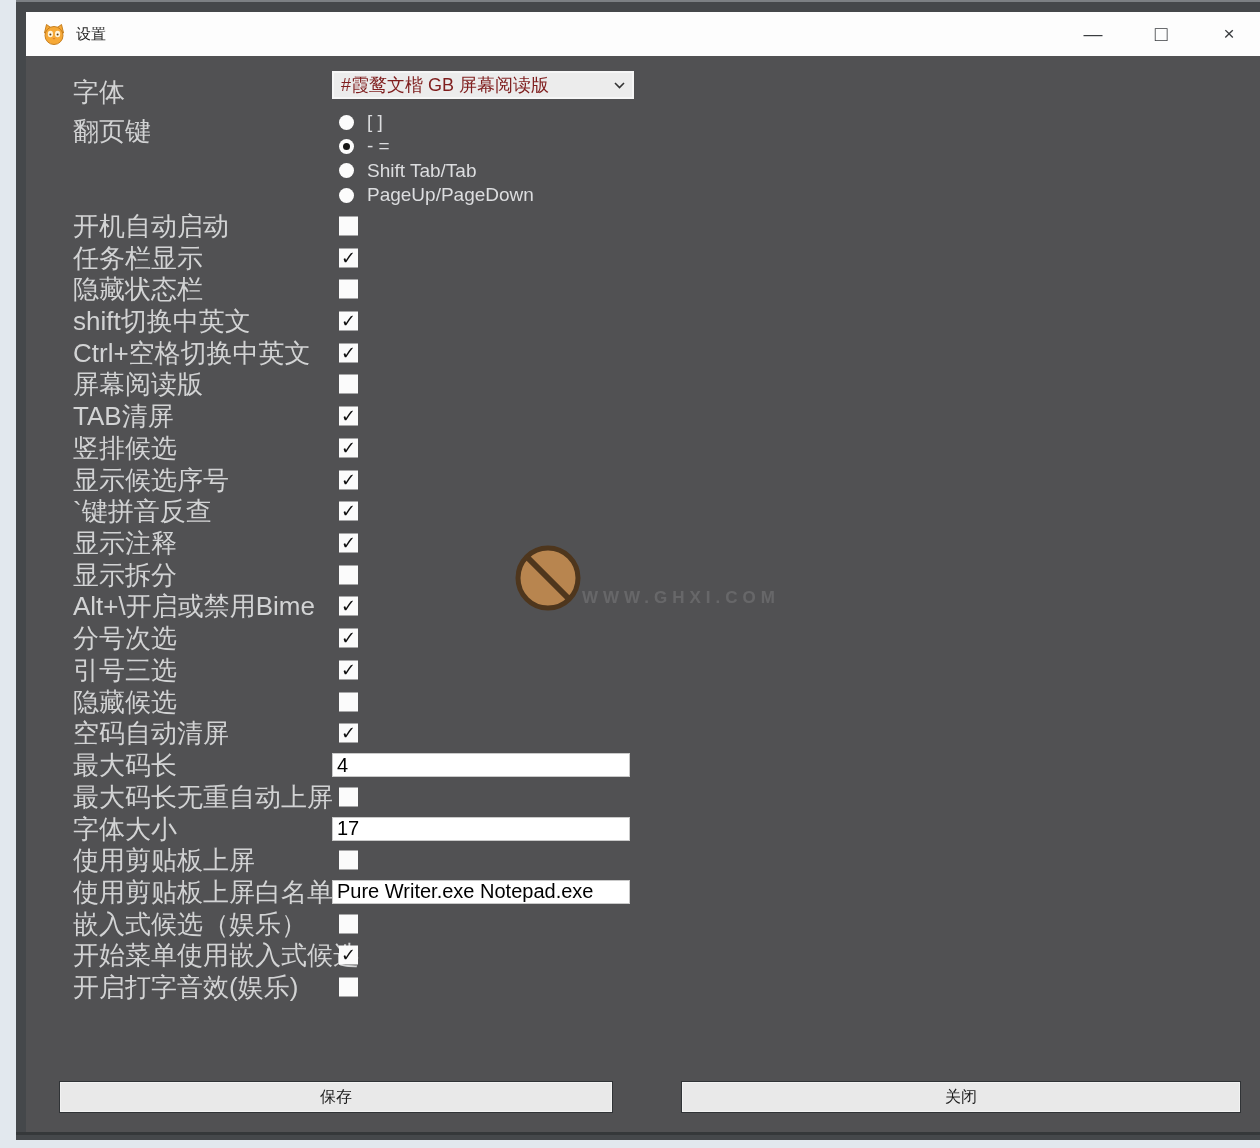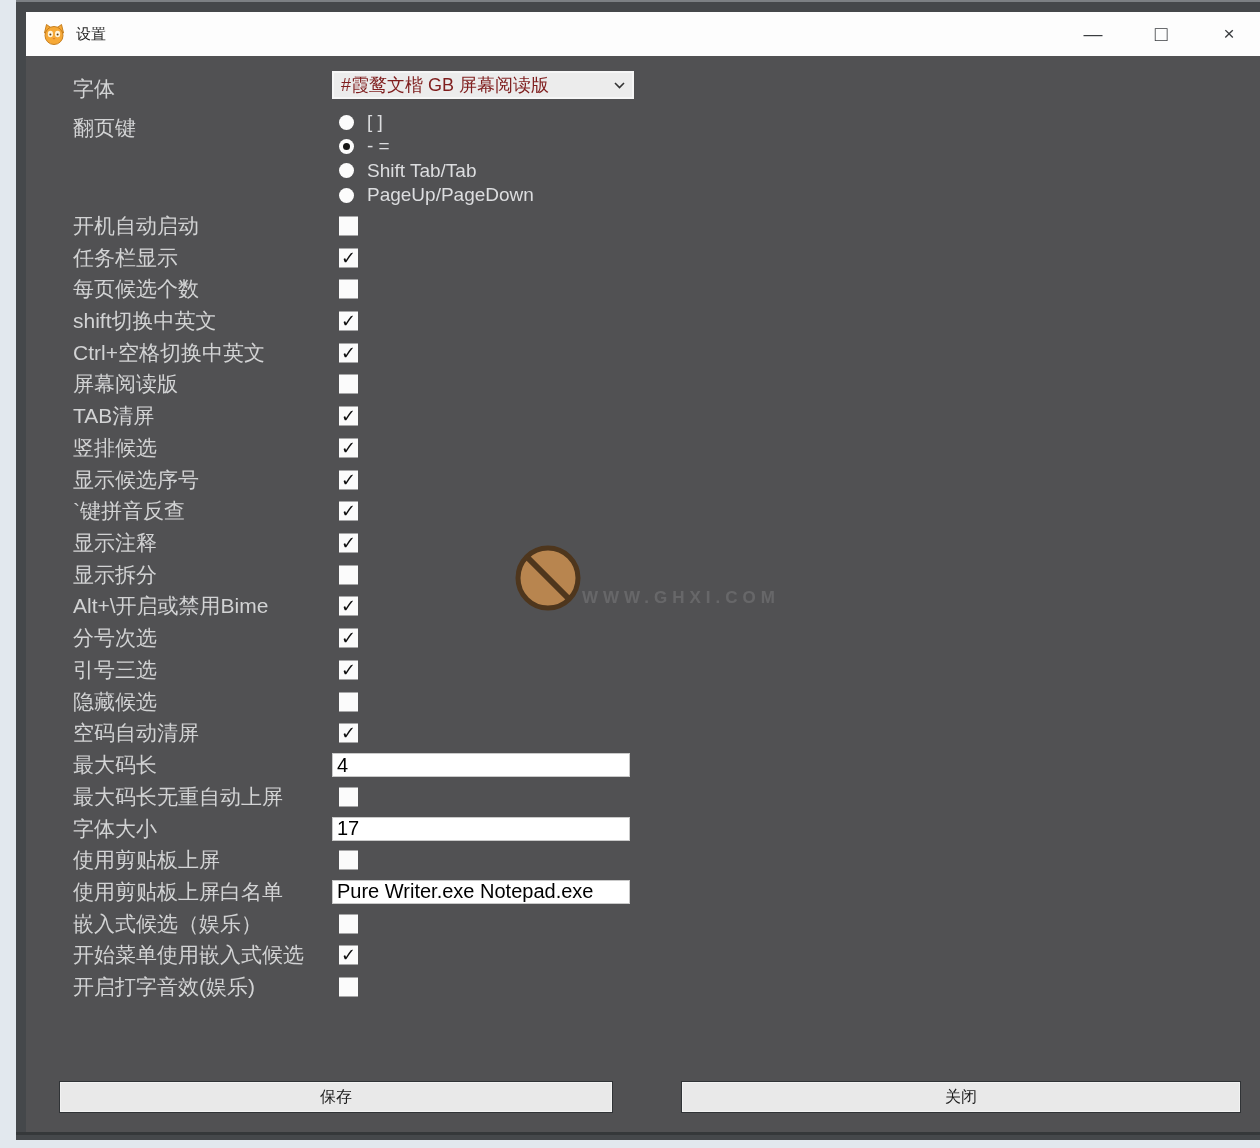--- a/index.html
+++ b/index.html
@@ -8,21 +8,21 @@
   .titlebar{position:absolute;left:10px;top:10px;width:1240px;height:44px;background:#fdfdfd;display:flex;align-items:center;}
   .app-icon{margin-left:16px;width:24px;height:24px;flex:0 0 auto;}
   .app-title{margin-left:10px;font-size:15px;color:#1f1f1f;}
   .controls{margin-left:auto;margin-right:14px;display:flex;align-items:center;height:100%;}
   .ctrl{width:46px;height:100%;margin-left:22px;display:flex;align-items:center;justify-content:center;
     font-size:19px;color:#3a3d40;cursor:default;}
   .ctrl.max{font-size:21px;}
   .client{position:absolute;left:10px;top:54px;width:1240px;height:1078px;background:#515153;}
   .frame-line{position:absolute;left:0;top:1130px;width:1260px;height:3px;background:#35383a;}
 
-  .row-label{font-size:21px;color:#d2d3d4;white-space:nowrap;}
+  .row-label{font-size:26px;color:#d2d3d4;white-space:nowrap;}
   .label-font{position:absolute;left:47px;top:19px;}
   .label-pager{position:absolute;left:47px;top:58px;}
 
   .dropdown{position:absolute;left:306px;top:15px;width:284px;height:24px;background:#ececec;
     border:2px solid #f6f6f6;display:flex;align-items:center;padding:0 7px;}
   .dropdown-value{font-size:18px;color:#7f1d1d;white-space:nowrap;}
   .chevron{margin-left:auto;flex:0 0 auto;}
 
   .pager-options{position:absolute;left:313px;top:54px;}
   .radio-row{height:24.3px;display:flex;align-items:center;}
@@ -108,21 +108,21 @@
     <div class="settings-rows">
         <div class="setting-row">
           <span class="row-label">开机自动启动</span>
           <span class="checkbox"></span>
         </div>
         <div class="setting-row">
           <span class="row-label">任务栏显示</span>
           <span class="checkbox checked">✓</span>
         </div>
         <div class="setting-row">
-          <span class="row-label">每页候选个数</span>
+          <span class="row-label">隐藏状态栏</span>
           <span class="checkbox"></span>
         </div>
         <div class="setting-row">
           <span class="row-label">shift切换中英文</span>
           <span class="checkbox checked">✓</span>
         </div>
         <div class="setting-row">
           <span class="row-label">Ctrl+空格切换中英文</span>
           <span class="checkbox checked">✓</span>
         </div>

